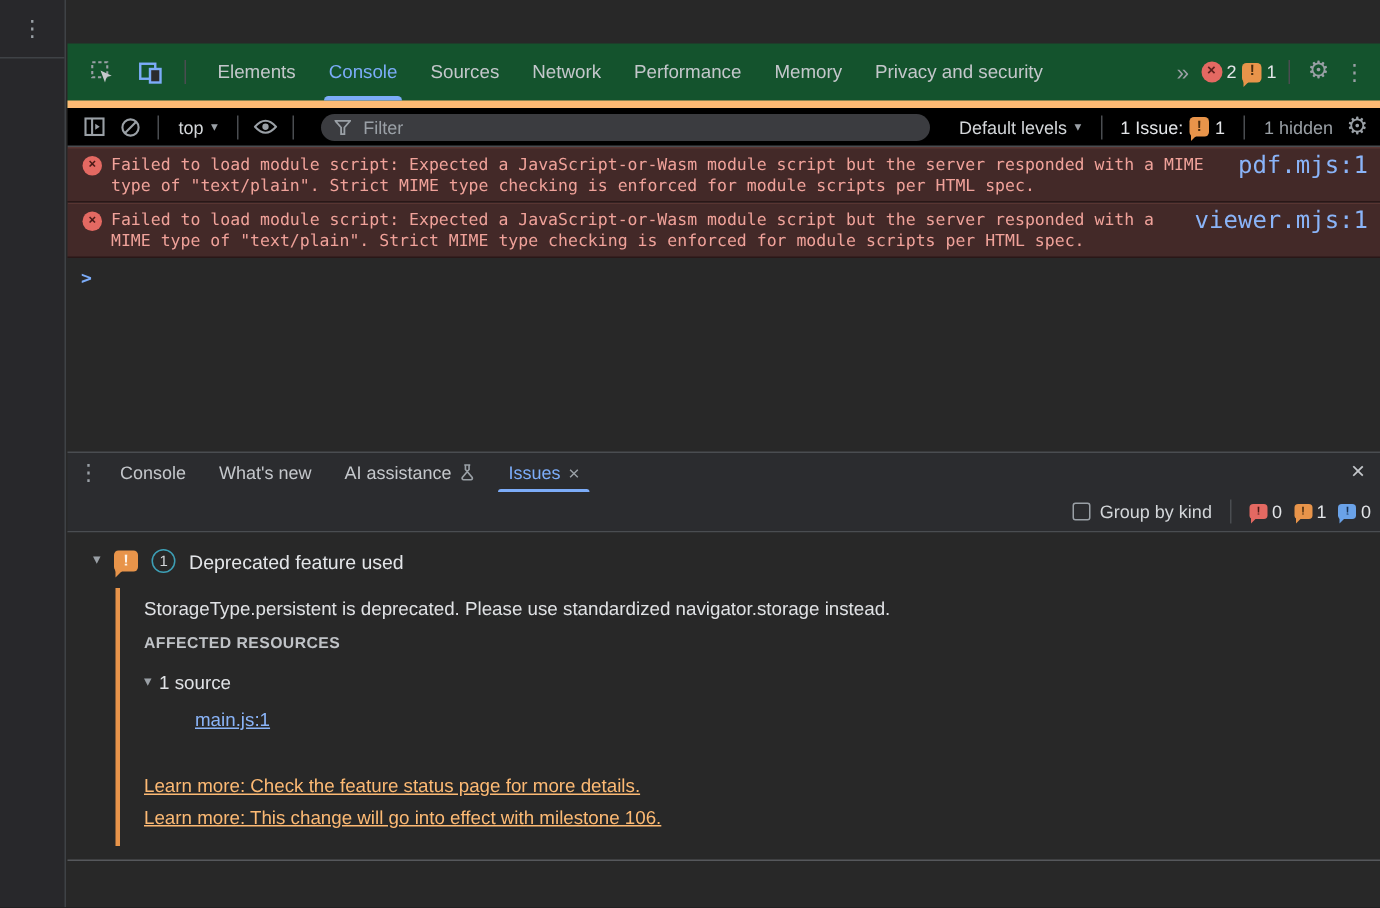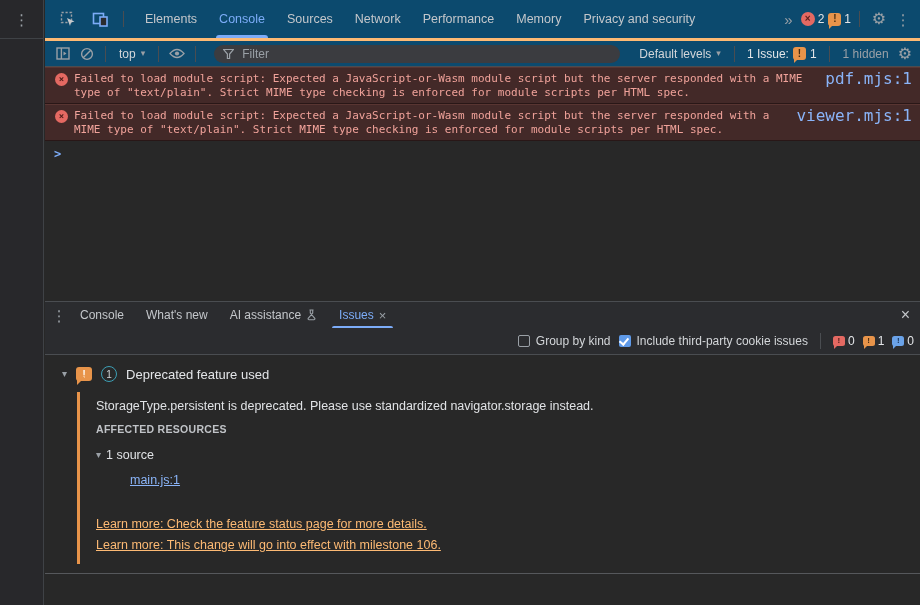--- a/index.html
+++ b/index.html
@@ -7,41 +7,41 @@
          font-family:"Liberation Sans",sans-serif;color:#c7cacd;font-size:12px;
          -webkit-font-smoothing:antialiased;}
   
   .left-strip{position:absolute;left:0;top:0;width:44px;height:605px;background:#28282b;
               border-right:1px solid #3f4246;box-sizing:border-box;}
   .left-strip .strip-top{height:38px;border-bottom:1px solid #3f4246;display:flex;align-items:center;justify-content:center;}
   .kebab{font-size:15px;color:#9aa0a6;line-height:1;letter-spacing:0;}
   
   .devtools{position:absolute;left:45px;top:0;width:875px;height:605px;display:flex;flex-direction:column;}
   
-  .tabbar{height:38px;background:#0c4a6e;border-bottom:3px solid #fdba74;display:flex;align-items:center;flex:0 0 auto;}
+  .tabbar{height:38px;background:#14532d;border-bottom:5px solid #fdba74;display:flex;align-items:center;flex:0 0 auto;margin-top:29px;}
   .tb-icons{display:flex;align-items:center;gap:6px;padding:0 6px 0 10px;}
   .icon-btn{width:26px;height:26px;display:flex;align-items:center;justify-content:center;border-radius:4px;cursor:pointer;}
   .vsep{width:1px;height:16px;background:#4a4d51;margin:0 4px;flex:0 0 auto;}
   .tab{position:relative;height:38px;display:flex;align-items:center;padding:0 11px;color:#c4c7cb;
        font-size:12.5px;cursor:pointer;white-space:nowrap;}
   .tab.active{color:#7cacf8;}
   .tab.active::after{content:"";position:absolute;left:8px;right:8px;bottom:0;height:3px;border-radius:3px 3px 0 0;background:#7cacf8;}
   .tb-right{margin-left:auto;display:flex;align-items:center;gap:4px;padding-right:8px;}
   .chev-more{color:#9aa0a6;font-size:15px;padding:0 4px;cursor:pointer;}
   .badge-pair{display:flex;align-items:center;gap:3px;cursor:pointer;}
   .err-circ{width:14px;height:14px;border-radius:50%;background:#e46962;color:#5c1f1c;font-size:10px;font-weight:bold;
             display:flex;align-items:center;justify-content:center;line-height:1;}
   .warn-sq{width:13px;height:13px;border-radius:3px;background:#e8944a;color:#4a2d10;font-size:10px;font-weight:bold;
            display:flex;align-items:center;justify-content:center;line-height:1;position:relative;}
   .warn-sq::after{content:"";position:absolute;left:1px;bottom:-3px;border:3px solid transparent;border-top-color:#e8944a;border-left-color:#e8944a;}
   .badge-num{color:#e3e5e8;font-size:12px;}
   .gear{color:#9aa0a6;font-size:16px;line-height:1;cursor:pointer;}
   .close-x{color:#c4c7cb;font-size:16px;line-height:1;cursor:pointer;padding:0 4px;}
   
-  .console-toolbar{height:25px;background:#0c4a6e;border-bottom:1px solid #4a4d51;display:flex;align-items:center;
+  .console-toolbar{height:25px;background:#000000;border-bottom:1px solid #4a4d51;display:flex;align-items:center;
                    padding:0 8px 0 8px;flex:0 0 auto;gap:4px;}
   .dd{display:flex;align-items:center;gap:5px;color:#d3d6d9;font-size:12px;padding:0 5px;cursor:pointer;white-space:nowrap;}
   .caret{font-size:9px;color:#9aa0a6;line-height:1;}
   .filter-wrap{position:relative;flex:1;margin:0 10px;}
   .filter-input{width:100%;height:18px;border:none;outline:none;border-radius:9px;background:#3b3c40;
                 color:#bdc1c6;font-size:12px;padding:0 10px 0 28px;box-sizing:border-box;font-family:"Liberation Sans",sans-serif;}
   .filter-input::placeholder{color:#9aa0a6;}
   .funnel{position:absolute;left:9px;top:4px;}
   .hidden-lbl{color:#9aa0a6;font-size:12px;padding:0 5px;cursor:pointer;white-space:nowrap;}
   .issue-lbl{display:flex;align-items:center;gap:4px;color:#e3e5e8;font-size:12px;cursor:pointer;white-space:nowrap;padding:0 4px;}
@@ -258,24 +258,20 @@
           <span class="tab-x">×</span>
         </div>
         <span class="close-x">×</span>
       </div>
 
       <div class="issues-toolbar">
         <label class="chk-group">
           <span class="chk off"></span>
           <span>Group by kind</span>
         </label>
-        <label class="chk-group">
-          <span class="chk on"></span>
-          <span>Include third-party cookie issues</span>
-        </label>
         <div class="vsep"></div>
         <div class="bubble-pair">
           <span class="bubble red">!</span>
           <span class="badge-num">0</span>
         </div>
         <div class="bubble-pair">
           <span class="bubble orange">!</span>
           <span class="badge-num">1</span>
         </div>
         <div class="bubble-pair">

